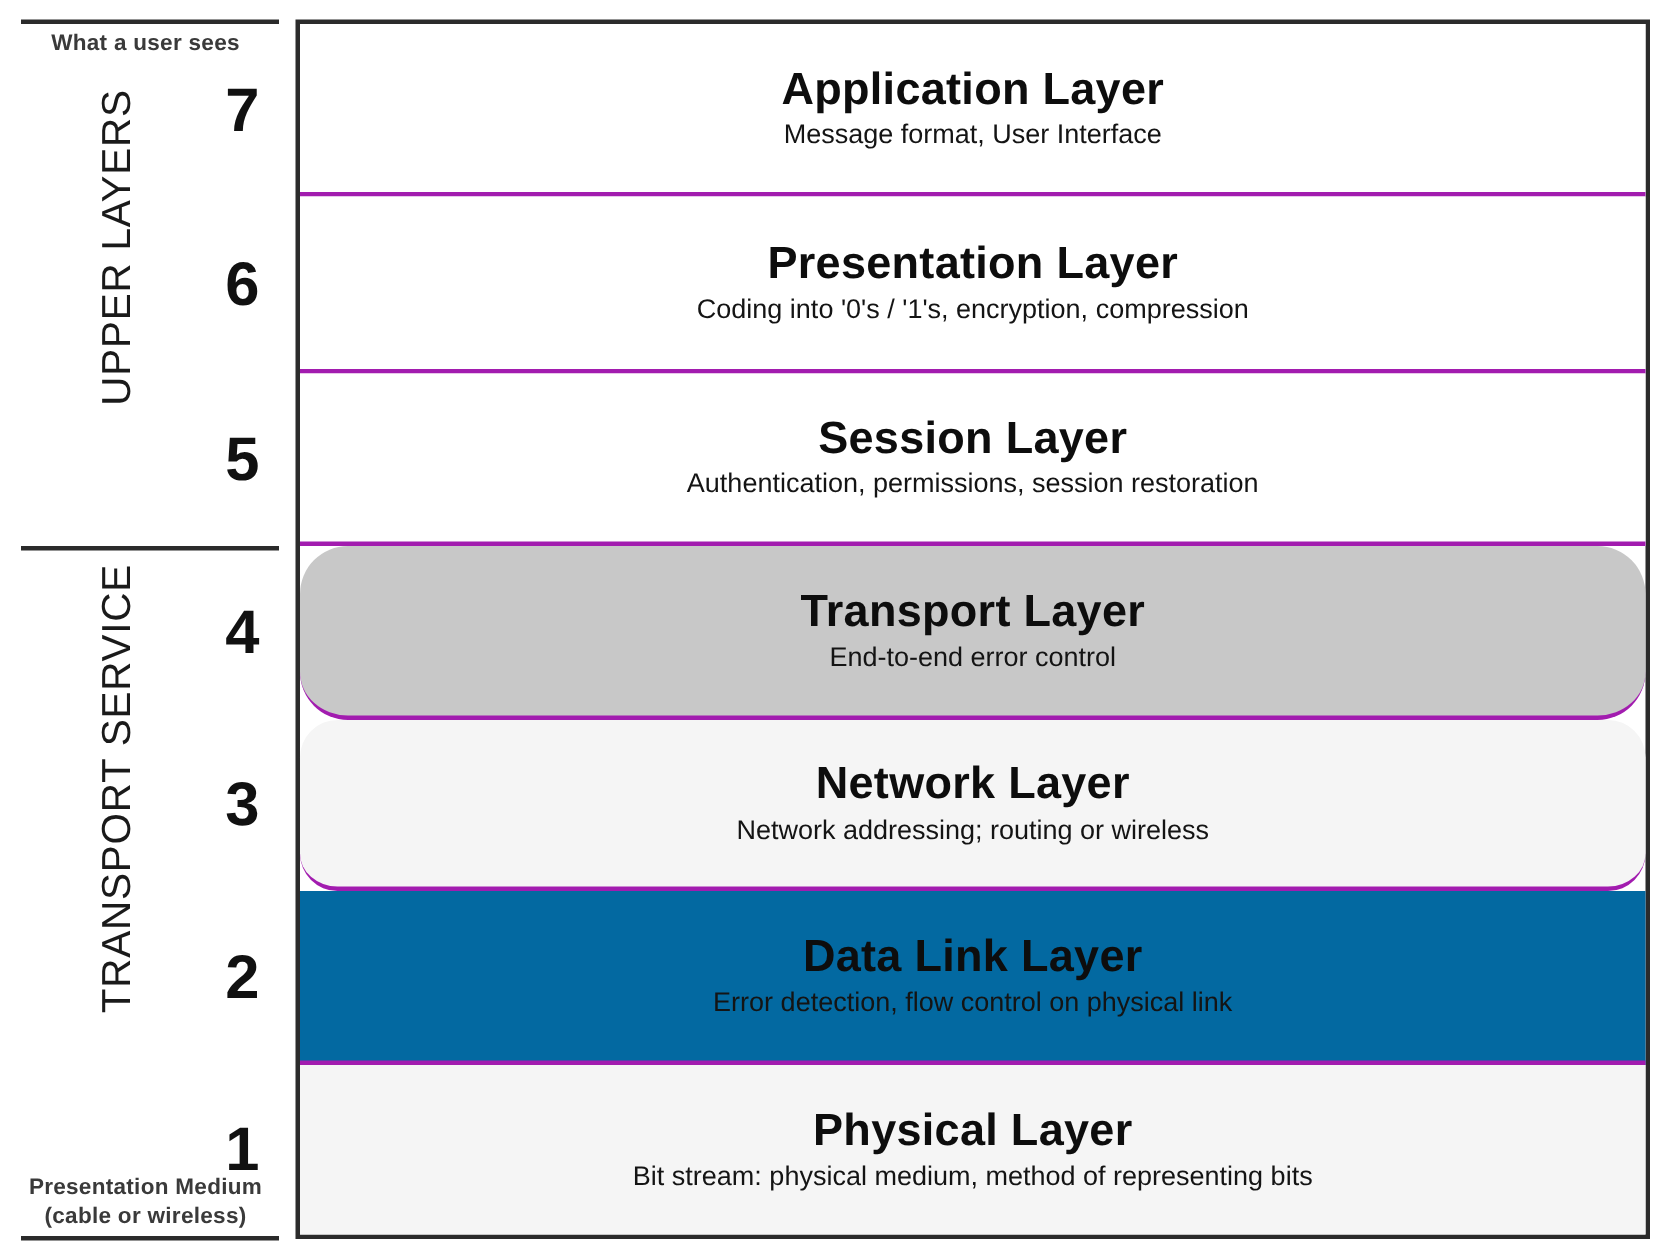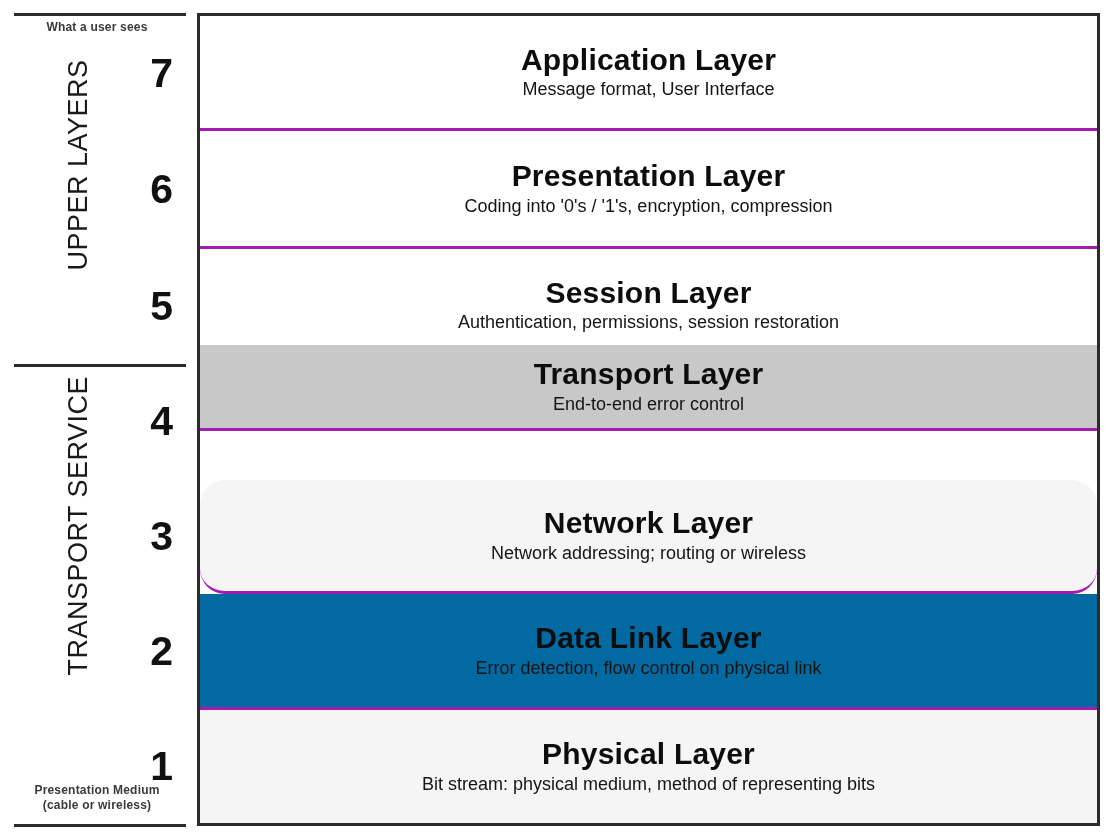--- a/index.html
+++ b/index.html
@@ -39,21 +39,21 @@
   }
   .left-rule.top    { top: 13px; }
   .left-rule.middle { top: 364px; }
   .left-rule.bottom { top: 824px; }
 
   .caption {
     position: absolute;
     left: 8px;
     width: 178px;
     text-align: center;
-    font-size: 12px;
+    font-size: 15px;
     font-weight: 700;
     color: #3a3a3a;
     line-height: 1.25;
     letter-spacing: 0.2px;
   }
   .caption.top-caption { top: 20px; }
   .caption.bottom-caption { top: 783px; }
 
   .group-label {
     position: absolute;
@@ -171,21 +171,21 @@
         <div class="layer-desc">Message format, User Interface</div>
       </div>
       <div class="row" style="top: 115px; height: 118px; background: rgb(255, 255, 255);">
         <div class="layer-title">Presentation Layer</div>
         <div class="layer-desc">Coding into '0's / '1's, encryption, compression</div>
       </div>
       <div class="row" style="top: 233px; height: 115px; background: rgb(255, 255, 255);">
         <div class="layer-title">Session Layer</div>
         <div class="layer-desc">Authentication, permissions, session restoration</div>
       </div>
-      <div class="row" style="top: 329px; height: 86px; background: rgb(200, 200, 200);">
+      <div class="row" style="top: 348px; height: 116px; background: rgb(200, 200, 200); border-radius: 32px;">
         <div class="layer-title">Transport Layer</div>
         <div class="layer-desc">End-to-end error control</div>
       </div>
       <div class="row" style="top: 464px; height: 114px; background: rgb(245, 245, 245); border-radius: 25px;">
         <div class="layer-title">Network Layer</div>
         <div class="layer-desc">Network addressing; routing or wireless</div>
       </div>
       <div class="row" style="top: 578px; height: 116px; background: #0369a1;">
         <div class="layer-title">Data Link Layer</div>
         <div class="layer-desc">Error detection, flow control on physical link</div>

